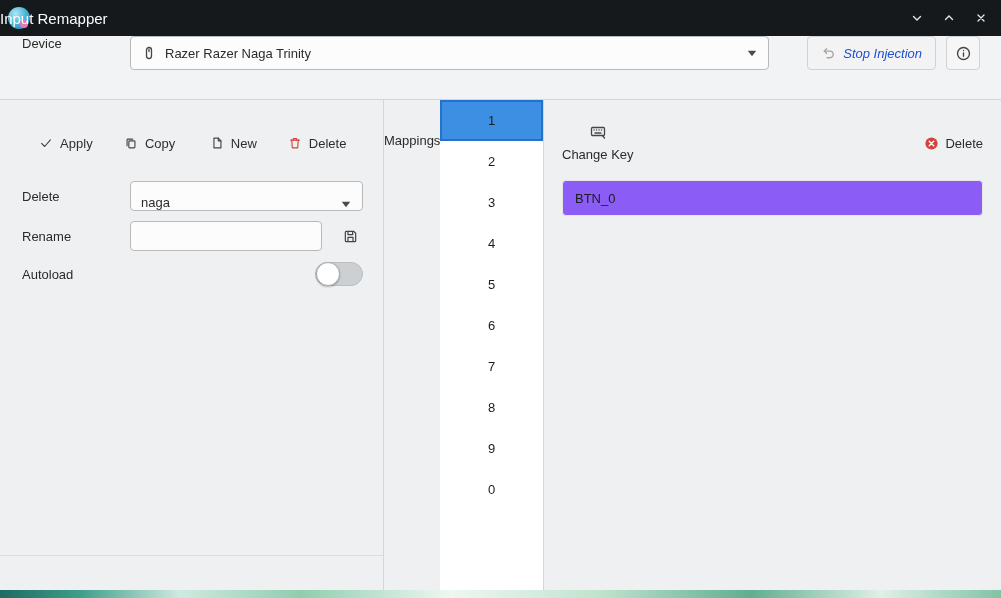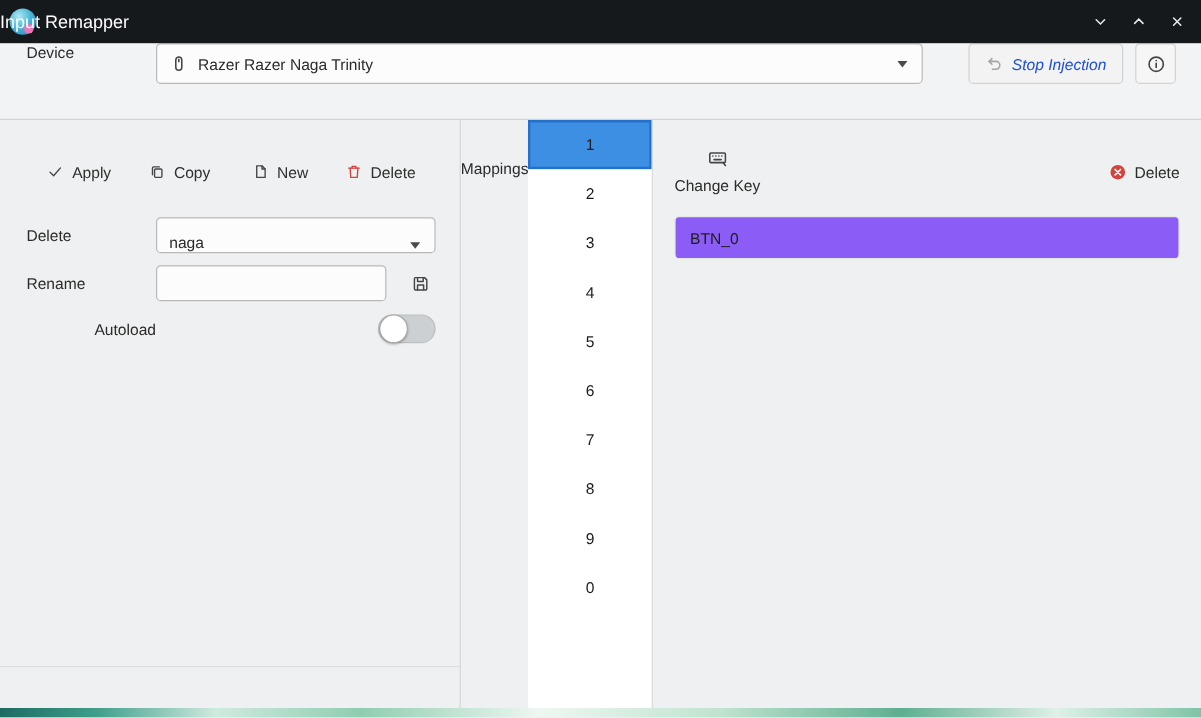--- a/index.html
+++ b/index.html
@@ -30,21 +30,21 @@
   .main { display:flex; height:490px; }
   .left-panel { width:384px; flex:0 0 auto; border-right:1px solid #d6d6d6; position:relative; padding-top:30px; }
   .left-sep { position:absolute; left:0; right:0; bottom:34px; border-top:1px solid #dcdcdc; }
 
   .toolbar { display:flex; padding:0 24px; height:26px; align-items:center; }
   .tool-btn { flex:1; display:flex; align-items:center; justify-content:center; gap:7px; cursor:pointer; color:#2e2e2e; }
   .tool-btn svg { flex:0 0 auto; }
 
   .form { margin-top:25px; }
   .form-row { display:flex; align-items:center; padding:0 20px 0 22px; height:30px; margin-bottom:10px; }
-  .form-row.autoload { margin-top:-2px;text-align:right; }
+  .form-row.autoload { margin-top:-2px; }
   .form-label { width:108px; flex:0 0 auto; }
   .preset-combo { width:234px; height:30px;align-items:flex-end; }
   .rename-input { width:192px; height:30px; background:#fcfcfc; border:1px solid #b9b9b9; border-radius:4px; padding:0 8px; font-family:"Liberation Sans", sans-serif; font-size:13px; }
   .save-btn { margin-left:17px; width:22px; height:22px; display:flex; align-items:center; justify-content:center; cursor:pointer; }
   .toggle { margin-left:auto; width:48px; height:24px; border-radius:12px; background:#cdd0d2; border:1px solid #bcbfc1; position:relative; cursor:pointer; }
   .toggle .knob { position:absolute; left:0; top:-1px; width:24px; height:24px; border-radius:50%; background:#ffffff; border:1px solid #a9a9a9; box-shadow:0 1px 2px rgba(0,0,0,.25); }
 
   
   .map-col { width:160px; flex:0 0 auto; border-right:1px solid #d6d6d6; display:flex; flex-direction:row; }
   .map-header { height:80px; display:flex; align-items:center; justify-content:center; }

